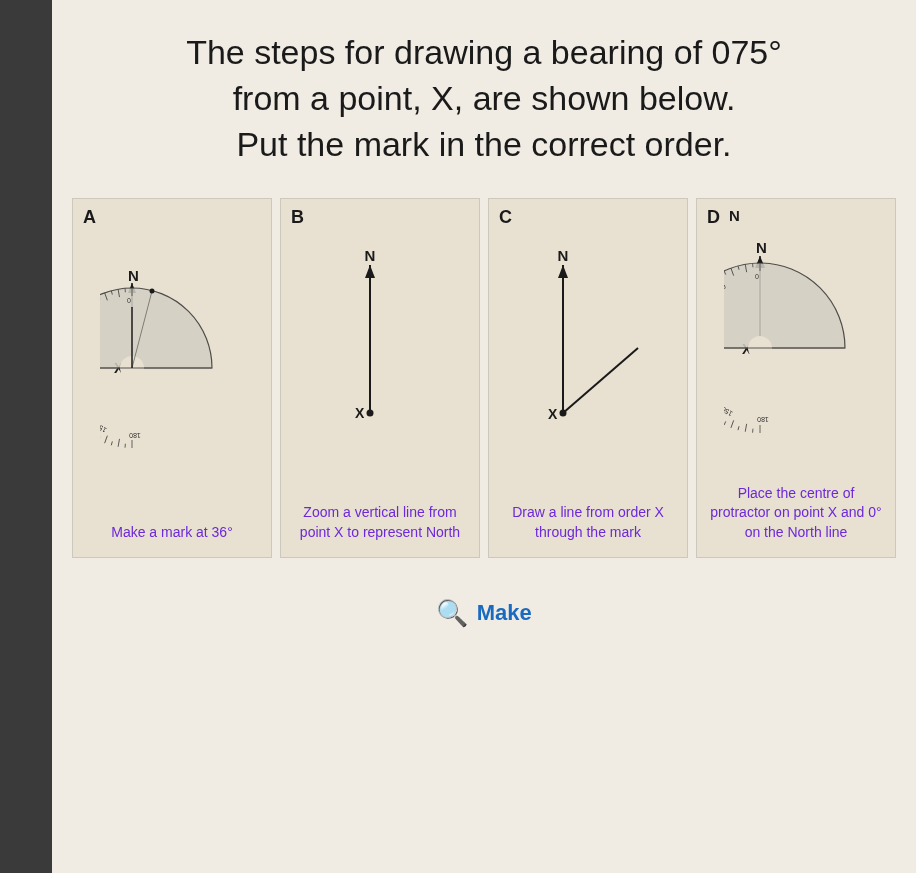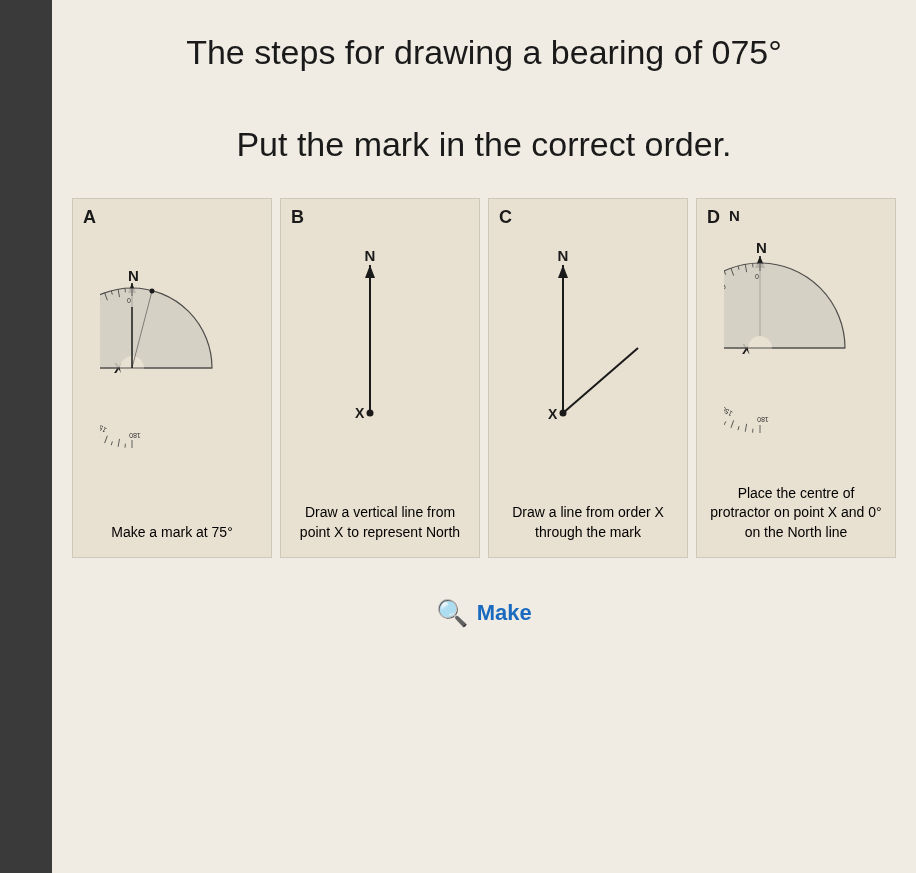--- a/index.html
+++ b/index.html
@@ -80,21 +80,21 @@
       display: flex;
       align-items: center;
       justify-content: center;
       width: 100%;
       min-height: 260px;
     }
 
     .card-label {
       text-align: center;
       font-size: 14px;
-      color: #000000;
+      color: #6d28d9;
       line-height: 1.4;
       margin-top: 8px;
     }
 
     .zoom-button {
       display: flex;
       align-items: center;
       gap: 8px;
       background: none;
       border: none;
@@ -115,21 +115,21 @@
 <body>
 
 <div class="page-container">
   <div class="left-border"></div>
 
   <div class="main-content">
 
     <div class="title-section">
       <div class="title-text">
         <span>The steps for drawing a bearing of 075°</span><br>
-        <br>
+        <span>from a point, X, are shown below.</span><br>
         <span>Put the mark in the correct order.</span>
       </div>
     </div>
 
     <div class="cards-row">
 
       <div class="card">
         <span class="card-letter">A</span>
         <div class="card-visual">
           <svg width="145" height="200" viewBox="0 0 145 200">
@@ -200,39 +200,39 @@
 
               <line x1="-80" y1="0" x2="80" y2="0" stroke="#555" stroke-width="1"></line>
 
               <line x1="0" y1="0" x2="20" y2="-77" stroke="#444" stroke-width="1" opacity="0.6"></line>
               <circle cx="20" cy="-77" r="2.5" fill="#1a1a1a"></circle>
             </g>
 
             <line x1="32" y1="44" x2="32" y2="105" stroke="#1a1a1a" stroke-width="1.5"></line>
           </svg>
         </div>
-        <div class="card-label">Make a mark at 75°</div>
+        <div class="card-label">Make a mark at 36°</div>
       </div>
 
       <div class="card">
         <span class="card-letter">B</span>
         <div class="card-visual">
           <svg width="90" height="220" viewBox="0 0 90 220">
 
             <text x="35" y="18" font-size="15" font-weight="bold" fill="#1a1a1a" text-anchor="middle">N</text>
 
             <polygon points="35,22 30,35 40,35" fill="#1a1a1a"></polygon>
 
             <line x1="35" y1="22" x2="35" y2="170" stroke="#1a1a1a" stroke-width="2"></line>
 
             <circle cx="35" cy="170" r="3.5" fill="#1a1a1a"></circle>
             <text x="20" y="175" font-size="14" font-weight="bold" fill="#1a1a1a">X</text>
           </svg>
         </div>
-        <div class="card-label">Draw a vertical line from point X to represent North</div>
+        <div class="card-label">Zoom a vertical line from point X to represent North</div>
       </div>
 
       <div class="card">
         <span class="card-letter">C</span>
         <div class="card-visual">
           <svg width="130" height="220" viewBox="0 0 130 220">
 
             <text x="40" y="18" font-size="15" font-weight="bold" fill="#1a1a1a" text-anchor="middle">N</text>
 
             <polygon points="40,22 35,35 45,35" fill="#1a1a1a"></polygon>

